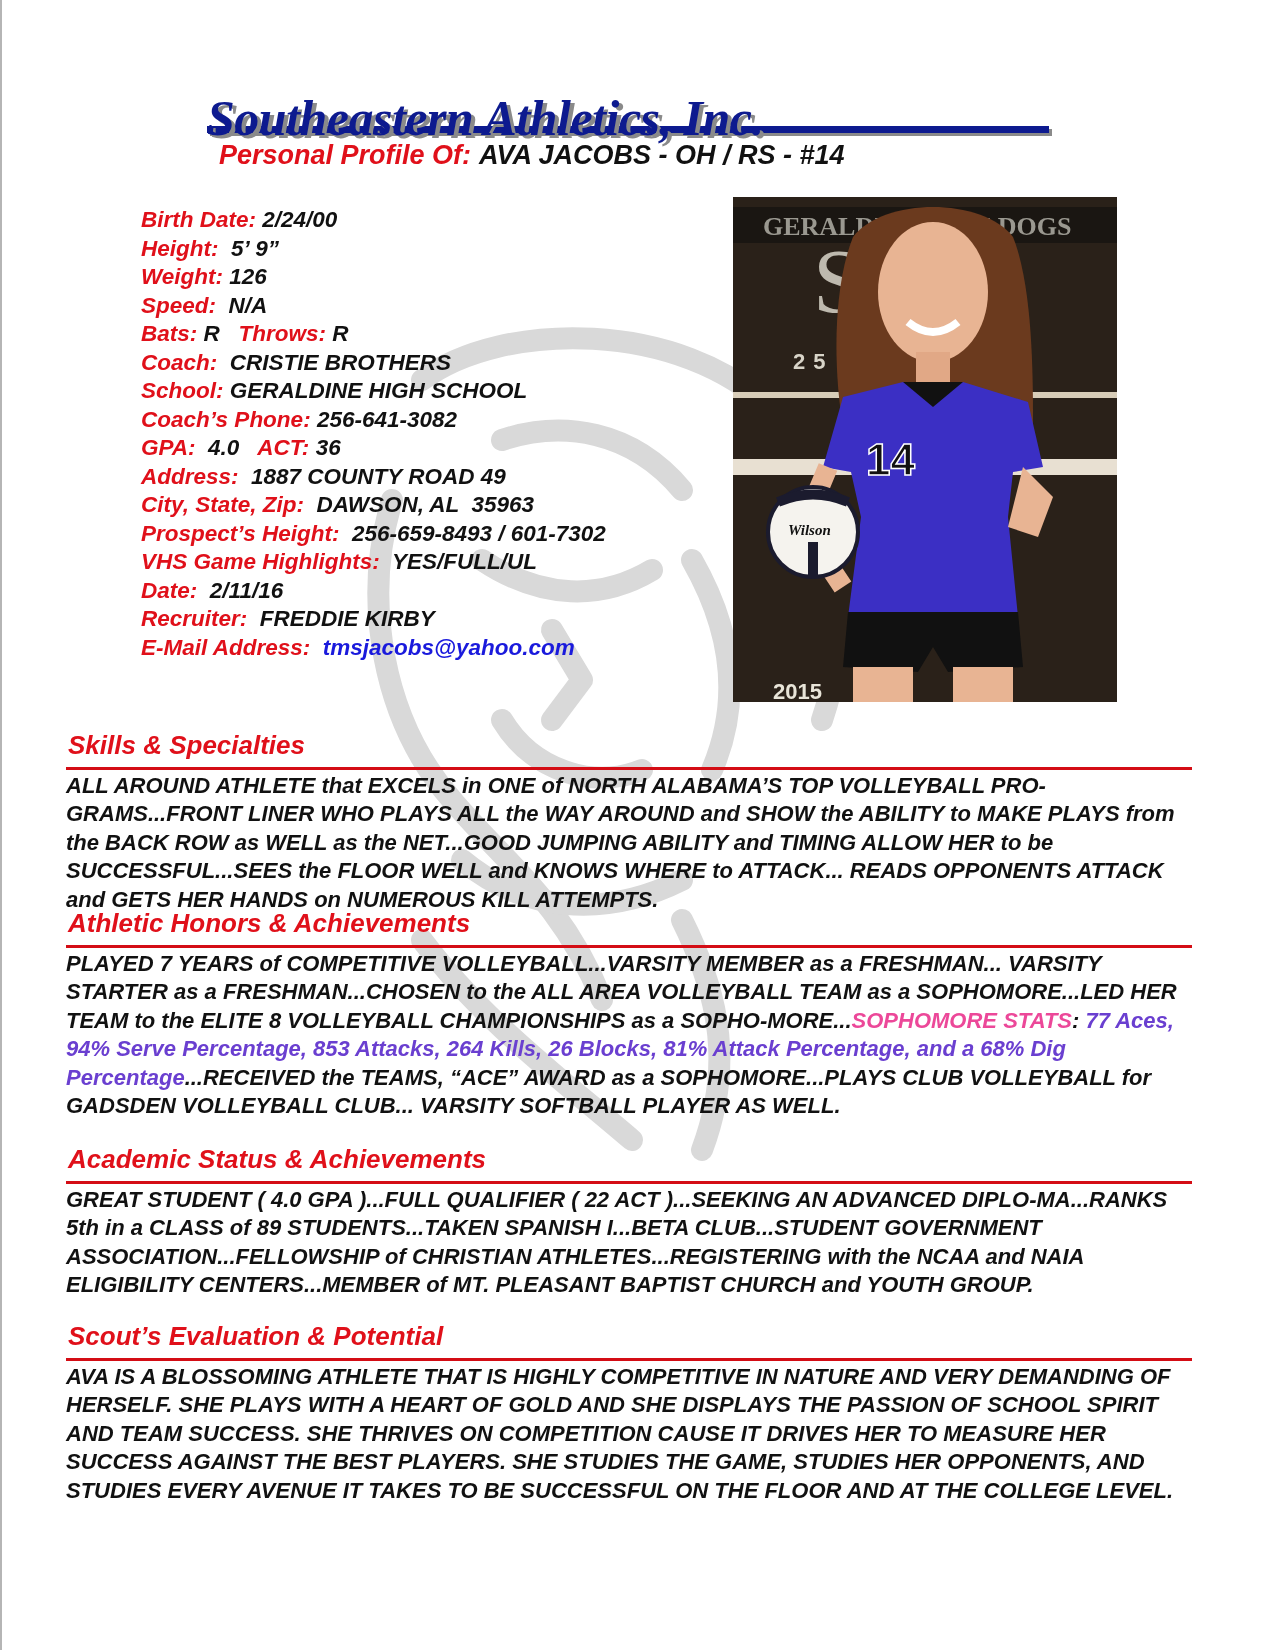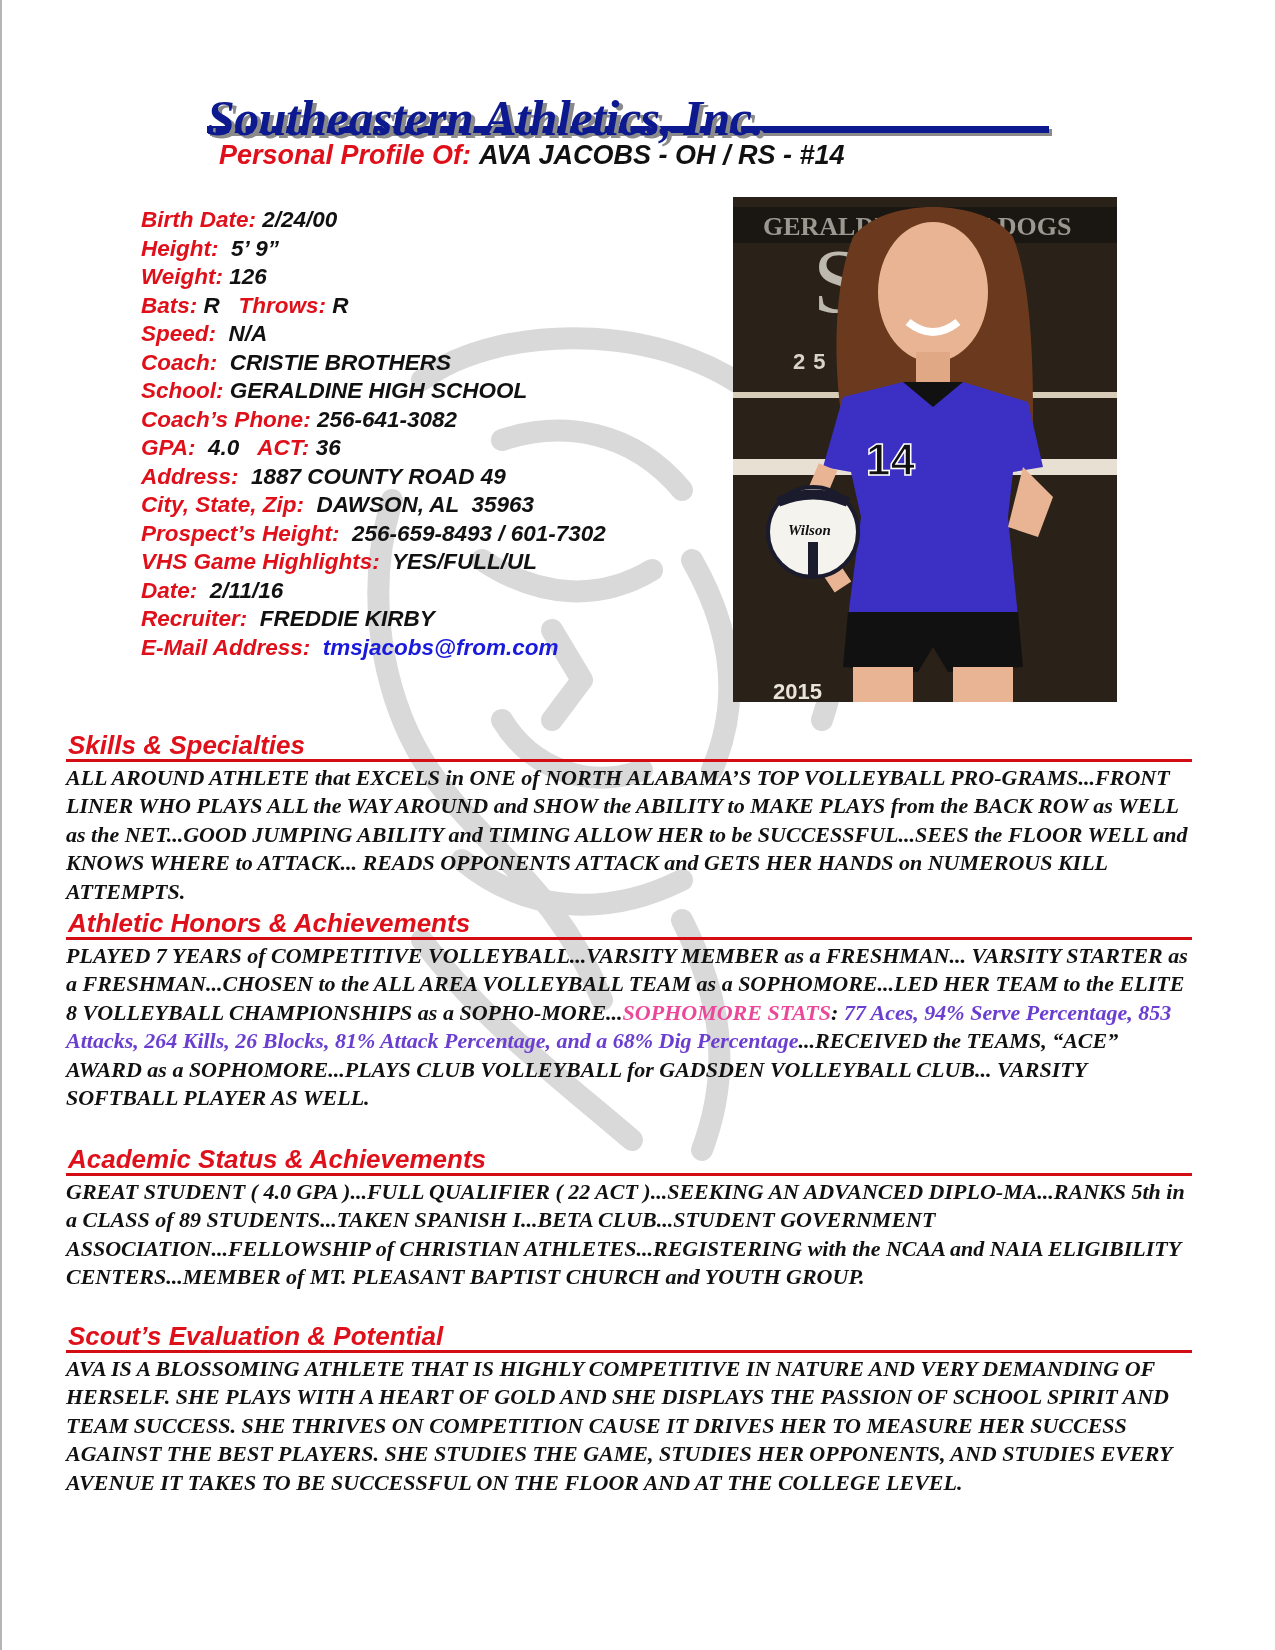--- a/index.html
+++ b/index.html
@@ -43,25 +43,25 @@
     position: absolute; left: 731px; top: 197px; width: 384px; height: 505px; z-index: 2;
     background: linear-gradient(180deg, #241d16 0%, #3a2e22 40%, #4a3b2a 60%, #2b221a 100%);
     overflow: hidden;
   }
   .section {
     position: absolute; left: 64px; width: 1126px; z-index: 2;
   }
   .section h2 {
     margin: 0; font-size: 26px; font-style: italic; font-weight: bold;
     color: #e0101a; line-height: 28px; padding-left: 2px;
-    border-bottom: 3px solid #d40d15; padding-bottom: 0px;
+    border-bottom: 3px solid #d40d15; padding-bottom: 8px;
   }
   .section p {
     margin: 2px 0 0 0; font-size: 22px; font-weight: bold; font-style: italic;
-    color: #111; line-height: 28.4px; text-align: left; font-family: Liberation Serif, serif;
+    color: #111; line-height: 28.4px; text-align: left;
   }
   .stat-label { color: #ec4899; }
   .stat-body { color: #6a3fd0; }
 </style>
 </head>
 <body>
 
 <svg class="watermark" viewBox="0 0 600 900">
   <g fill="none" stroke="#d9d9d9" stroke-width="22" stroke-linecap="round" stroke-linejoin="round">
     <path d="M120 80 C 200 20, 380 20, 470 110 C 540 180, 560 300, 520 420"></path>
@@ -80,33 +80,33 @@
 <div class="header-title">Southeastern Athletics, Inc.</div>
 <div class="header-rule"></div>
 <div class="profile-of">
   <span class="lbl">Personal  Profile Of:</span><span class="val">AVA JACOBS - OH / RS - #14</span>
 </div>
 
 <div class="info">
   <div class="row"><span class="lbl">Birth Date:</span><span class="val"> 2/24/00</span></div>
   <div class="row"><span class="lbl">Height:</span><span class="val" style="white-space:pre">  5’ 9”</span></div>
   <div class="row"><span class="lbl">Weight:</span><span class="val"> 126</span></div>
+  <div class="row"><span class="lbl">Speed:</span><span class="val" style="white-space:pre">  N/A</span></div>
   <div class="row" style="white-space:pre"><span class="lbl">Bats:</span><span class="val"> R   </span><span class="lbl">Throws:</span><span class="val"> R</span></div>
-  <div class="row"><span class="lbl">Speed:</span><span class="val" style="white-space:pre">  N/A</span></div>
   <div class="row" style="white-space:pre"><span class="lbl">Coach:</span><span class="val">  CRISTIE BROTHERS</span></div>
   <div class="row"><span class="lbl">School:</span><span class="val"> GERALDINE HIGH SCHOOL</span></div>
   <div class="row"><span class="lbl">Coach’s Phone:</span><span class="val"> 256-641-3082</span></div>
   <div class="row" style="white-space:pre"><span class="lbl">GPA:</span><span class="val">  4.0   </span><span class="lbl">ACT:</span><span class="val"> 36</span></div>
   <div class="row" style="white-space:pre"><span class="lbl">Address:</span><span class="val">  1887 COUNTY ROAD 49</span></div>
   <div class="row" style="white-space:pre"><span class="lbl">City, State, Zip:</span><span class="val">  DAWSON, AL  35963</span></div>
   <div class="row" style="white-space:pre"><span class="lbl">Prospect’s Height:</span><span class="val">  256-659-8493 / 601-7302</span></div>
   <div class="row" style="white-space:pre"><span class="lbl">VHS Game Highlights:</span><span class="val">  YES/FULL/UL</span></div>
   <div class="row" style="white-space:pre"><span class="lbl">Date:</span><span class="val">  2/11/16</span></div>
   <div class="row" style="white-space:pre"><span class="lbl">Recruiter:</span><span class="val">  FREDDIE KIRBY</span></div>
-  <div class="row" style="white-space:pre"><span class="lbl">E-Mail Address:</span><span class="val email">  tmsjacobs@from.com</span></div>
+  <div class="row" style="white-space:pre"><span class="lbl">E-Mail Address:</span><span class="val email">  tmsjacobs@yahoo.com</span></div>
 </div>
 
 <div class="photo">
   <svg width="384" height="505" viewBox="0 0 384 505">
     <rect x="0" y="0" width="384" height="505" fill="#2a2119"></rect>
     <rect x="0" y="10" width="384" height="36" fill="#1a1612"></rect>
     <text x="30" y="38" fill="#9a9890" font-family="Liberation Serif, serif" font-weight="bold" font-size="26">GERALDINE   BULLDOGS</text>
     <text x="80" y="115" fill="#d8d4c8" font-family="Liberation Serif, serif" font-size="90" opacity="0.85">S</text>
     <text x="60" y="172" fill="#d8d4c8" font-family="Liberation Sans, sans-serif" font-weight="bold" font-size="22" letter-spacing="8">25    170</text>
     <rect x="0" y="195" width="384" height="6" fill="#d8cdb8"></rect>

